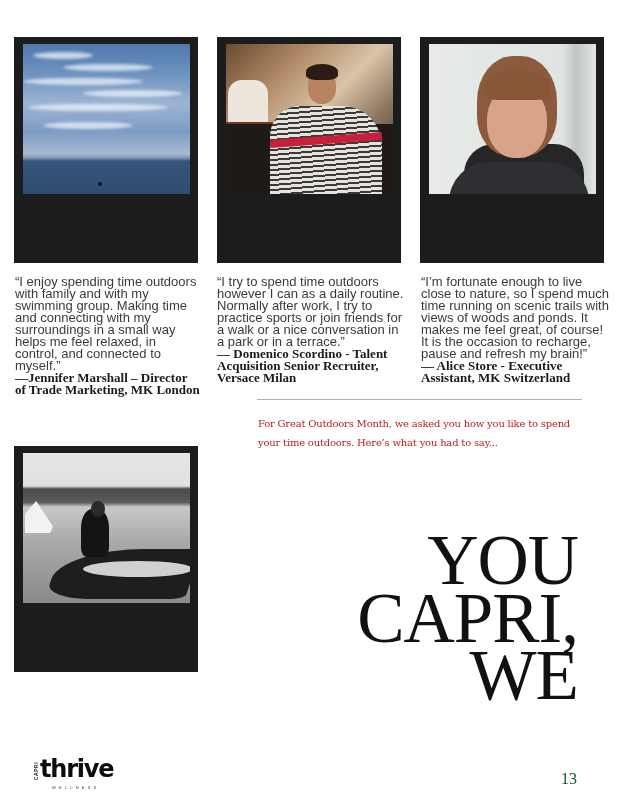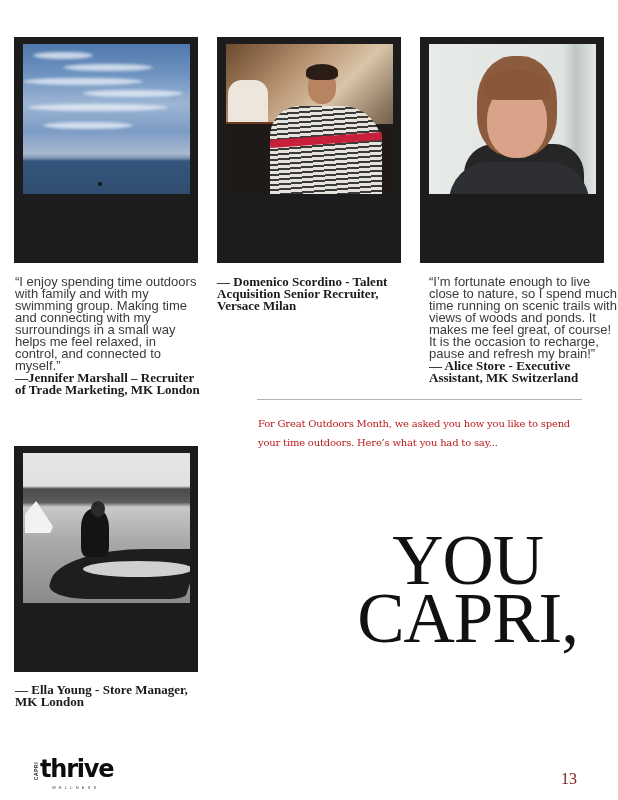--- a/index.html
+++ b/index.html
@@ -42,24 +42,24 @@
   .ph-jet .head { position: absolute; left: 68px; top: 48px; width: 14px; height: 16px; border-radius: 50%; background: #2a2a2a; }
 
   .quote { position: absolute; font-size: 13px; line-height: 12px; color: #3a3a3a; }
   .quote .q-text { display: block; }
   .quote .q-attr { display: block; font-weight: bold; color: #1a1a1a; font-family: Liberation Serif, serif; }
 
   .divider { position: absolute; left: 257px; top: 399px; width: 325px; height: 1px; background: #b3b3b3; }
 
   .intro { position: absolute; left: 258px; top: 414px; width: 330px; font-family: "DejaVu Serif", serif; font-size: 10px; line-height: 19px; color: #b91c1c; letter-spacing: -0.2px; font-weight: 300; }
 
-  .headline { position: absolute; right: 40px; top: 532px; text-align: center; font-family: "Liberation Serif", serif; font-weight: normal; color: #111; font-size: 71px; line-height: 57.5px; letter-spacing: -1px; }
+  .headline { position: absolute; right: 40px; top: 532px; text-align: right; font-family: "Liberation Serif", serif; font-weight: normal; color: #111; font-size: 71px; line-height: 57.5px; letter-spacing: -1px; }
   .headline span { display: block; }
 
-  .page-num { position: absolute; left: 561px; top: 770px; font-family: "Liberation Serif", serif; font-size: 16px; color: #7f1d1d; }
+  .page-num { position: absolute; left: 561px; top: 770px; font-family: "Liberation Serif", serif; font-size: 16px; color: #14532d; }
 
   .logo { position: absolute; left: 32px; top: 758px; width: 90px; height: 36px; }
   .logo .capri { position: absolute; left: -5px; top: 10px; font-size: 5px; letter-spacing: 0.6px; transform: rotate(-90deg); color: #222; font-weight: bold; }
   .logo .thrive { position: absolute; left: 8px; top: -3px; font-family: "DejaVu Sans", sans-serif; font-weight: bold; font-size: 24px; letter-spacing: -1.2px; color: #0d0d0d; }
   .logo .wellness { position: absolute; left: 20px; top: 27px; font-size: 4px; letter-spacing: 3.2px; color: #444; }
 </style>
 </head>
 <body>
 
 <div class="frame" style="left:14px; top:37px;">
@@ -68,71 +68,72 @@
     <div class="cloud" style="left:40px; top:20px; width:90px;"></div>
     <div class="cloud" style="left:0px; top:34px; width:120px;"></div>
     <div class="cloud" style="left:60px; top:46px; width:100px;"></div>
     <div class="cloud" style="left:5px; top:60px; width:140px;"></div>
     <div class="cloud" style="left:20px; top:78px; width:90px;"></div>
     <div class="swimmer"></div>
   </div>
 </div>
 <div class="quote" style="left:15px; top:276px; width:186px;">
   <span class="q-text">“I enjoy spending time outdoors with family and with my swimming group. Making time and connecting with my surroundings in a small way helps me feel relaxed, in control, and connected to myself.”</span>
-  <span class="q-attr">—Jennifer Marshall – Recruiter of Trade Marketing, MK London</span>
+  <span class="q-attr">—Jennifer Marshall – Director of Trade Marketing, MK London</span>
 </div>
 
 <div class="frame" style="left:217px; top:37px;">
   <div class="photo ph-rest">
     <div class="waiter"></div>
     <div class="bar"></div>
     <div class="booth"></div>
     <div class="shirt"></div>
     <div class="stripe"></div>
     <div class="head"></div>
     <div class="hair"></div>
   </div>
 </div>
 <div class="quote" style="left:217px; top:276px; width:190px;">
+  <span class="q-text">“I try to spend time outdoors however I can as a daily routine. Normally after work, I try to practice sports or join friends for a walk or a nice conversation in a park or in a terrace.”</span>
   <span class="q-attr">— Domenico Scordino - Talent Acquisition Senior Recruiter, Versace Milan</span>
 </div>
 
 <div class="frame" style="left:420px; top:37px;">
   <div class="photo ph-portrait">
     <div class="chair"></div>
     <div class="hair"></div>
     <div class="face"></div>
     <div class="fringe"></div>
     <div class="body"></div>
   </div>
 </div>
-<div class="quote" style="left:421px; top:276px; width:188px;margin-left:8px;">
+<div class="quote" style="left:421px; top:276px; width:188px;">
   <span class="q-text">“I’m fortunate enough to live close to nature, so I spend much time running on scenic trails with views of woods and ponds. It makes me feel great, of course! It is the occasion to recharge, pause and refresh my brain!”</span>
   <span class="q-attr">— Alice Store - Executive Assistant, MK Switzerland</span>
 </div>
 
 <div class="divider"></div>
 <p class="intro">For Great Outdoors Month, we asked you how you like to spend your time outdoors. Here’s what you had to say...</p>
 
 <div class="frame" style="left:14px; top:446px;">
   <div class="photo ph-jet">
     <div class="buoy"></div>
     <div class="ski"></div>
     <div class="skihi"></div>
     <div class="rider"></div>
     <div class="head"></div>
   </div>
 </div>
 <div class="quote" style="left:15px; top:684px; width:190px;">
-  <span class="q-attr">— Ella Young - Store Manager, MK London</span>
 </div>
 
 <h1 class="headline">
   <span>YOU</span>
   <span>CAPRI,</span>
+  <span>WE</span>
 </h1>
 
 <div class="logo">
   <span class="capri">CAPRI</span>
   <span class="thrive">thrive</span>
   <span class="wellness">WELLNESS</span>
 </div>
 <div class="page-num">13</div>
 
 </body></html>

